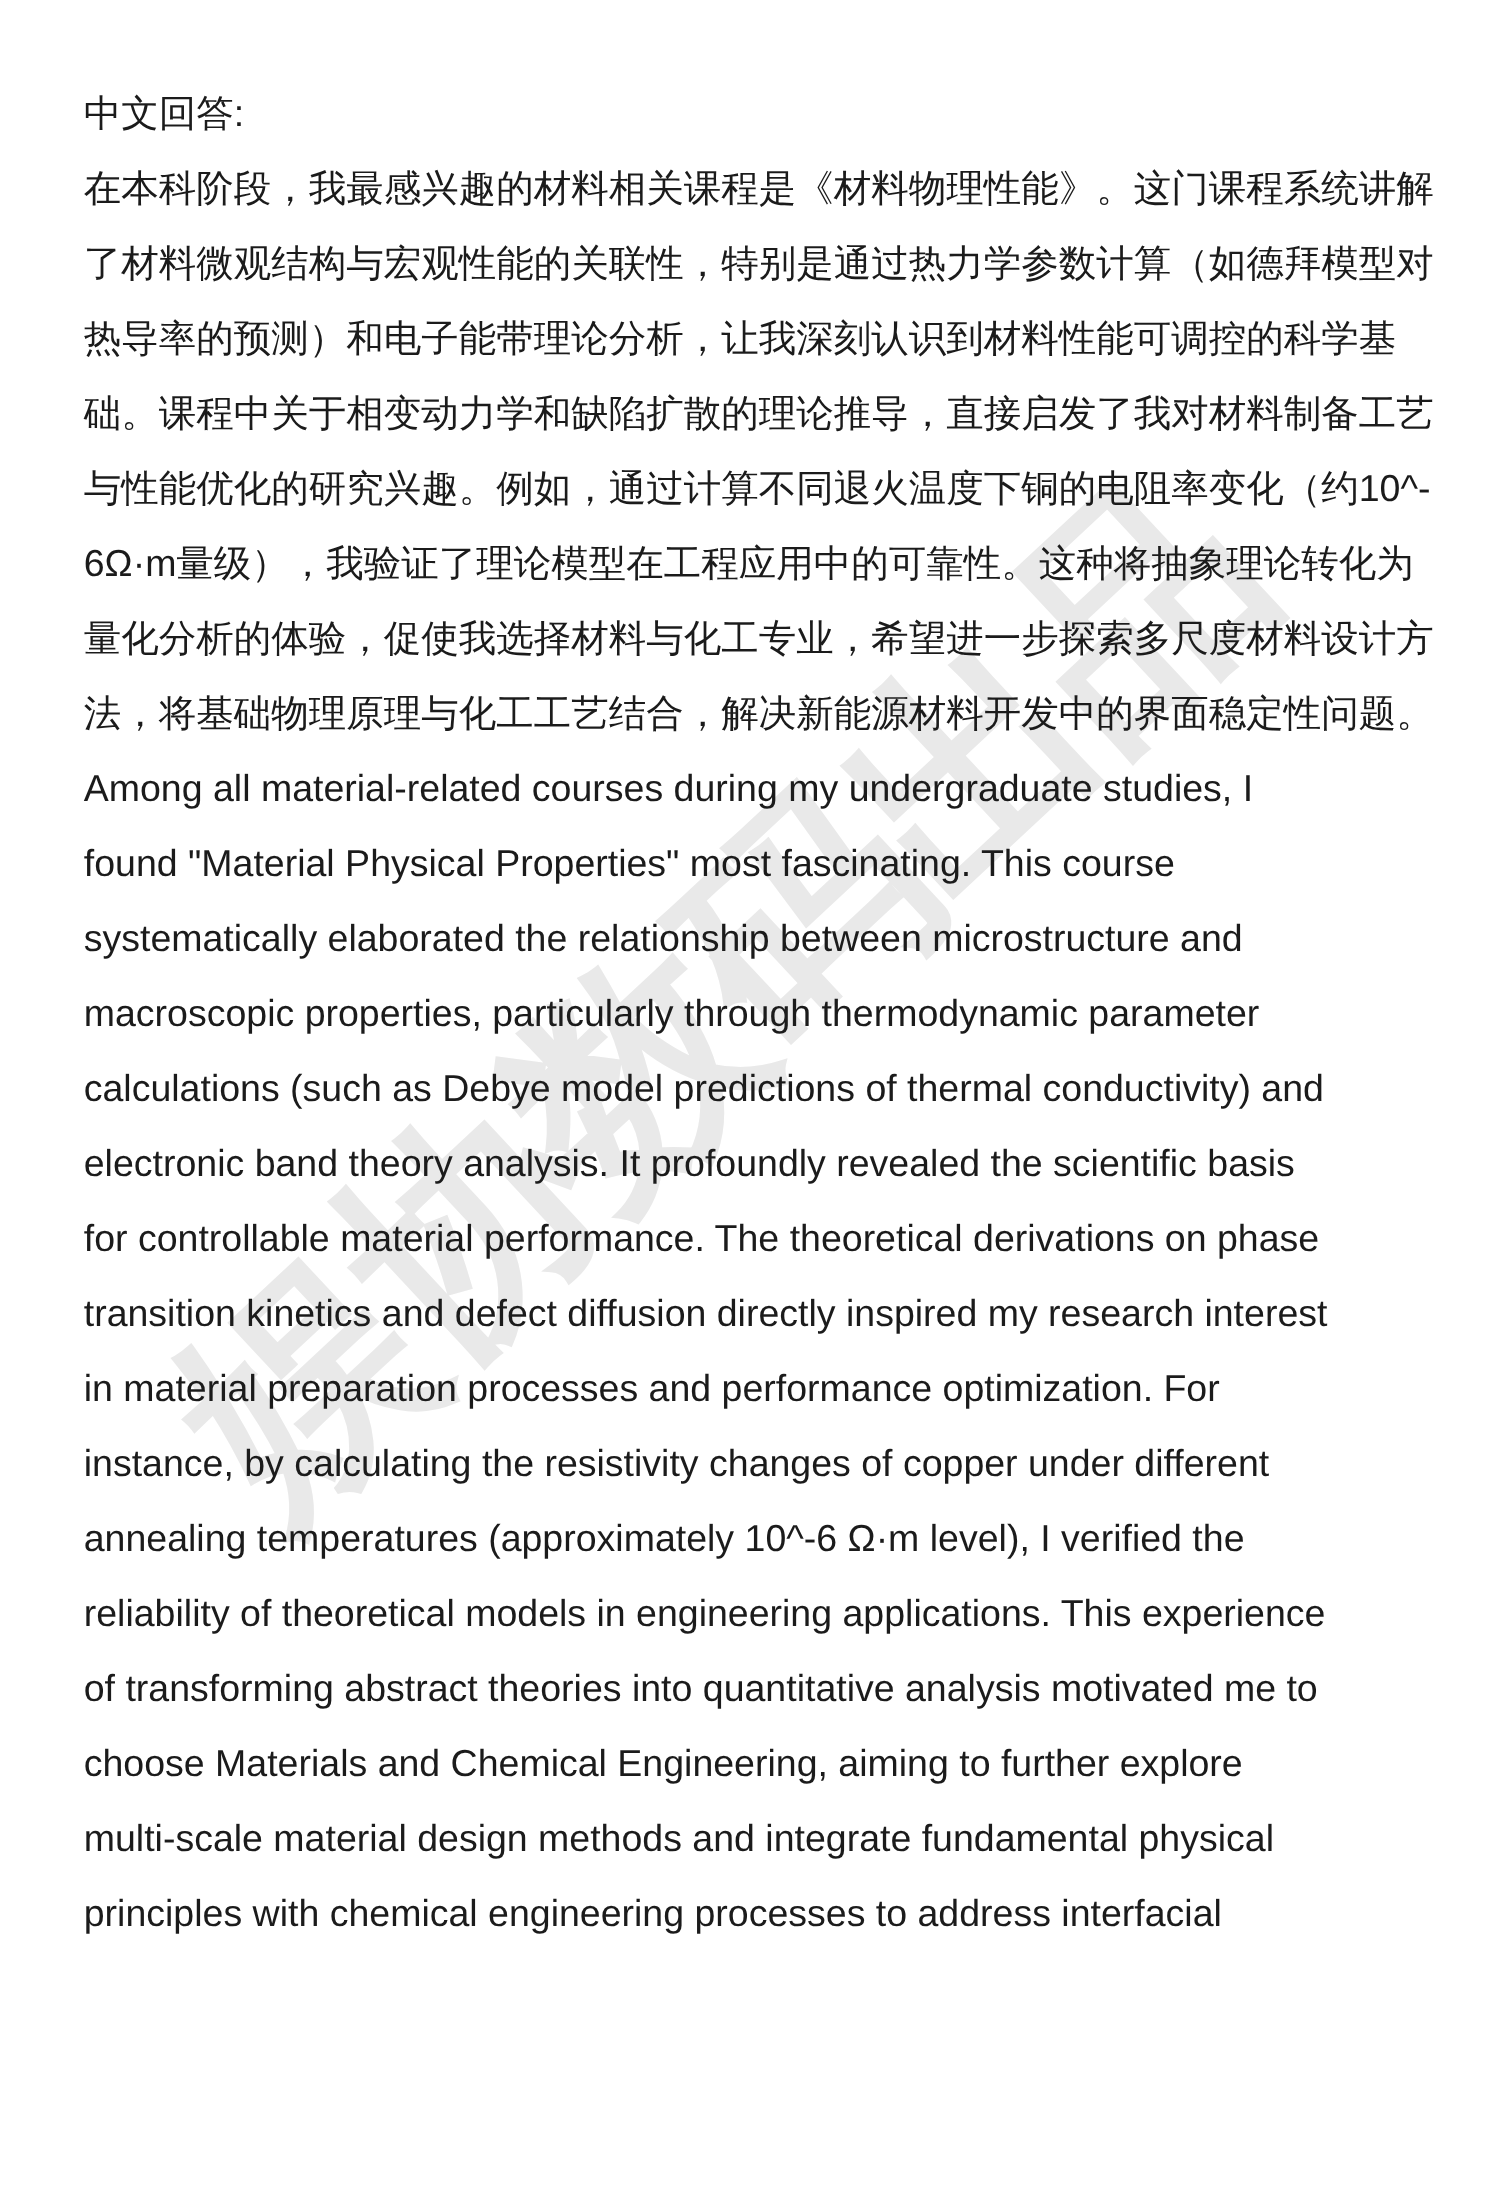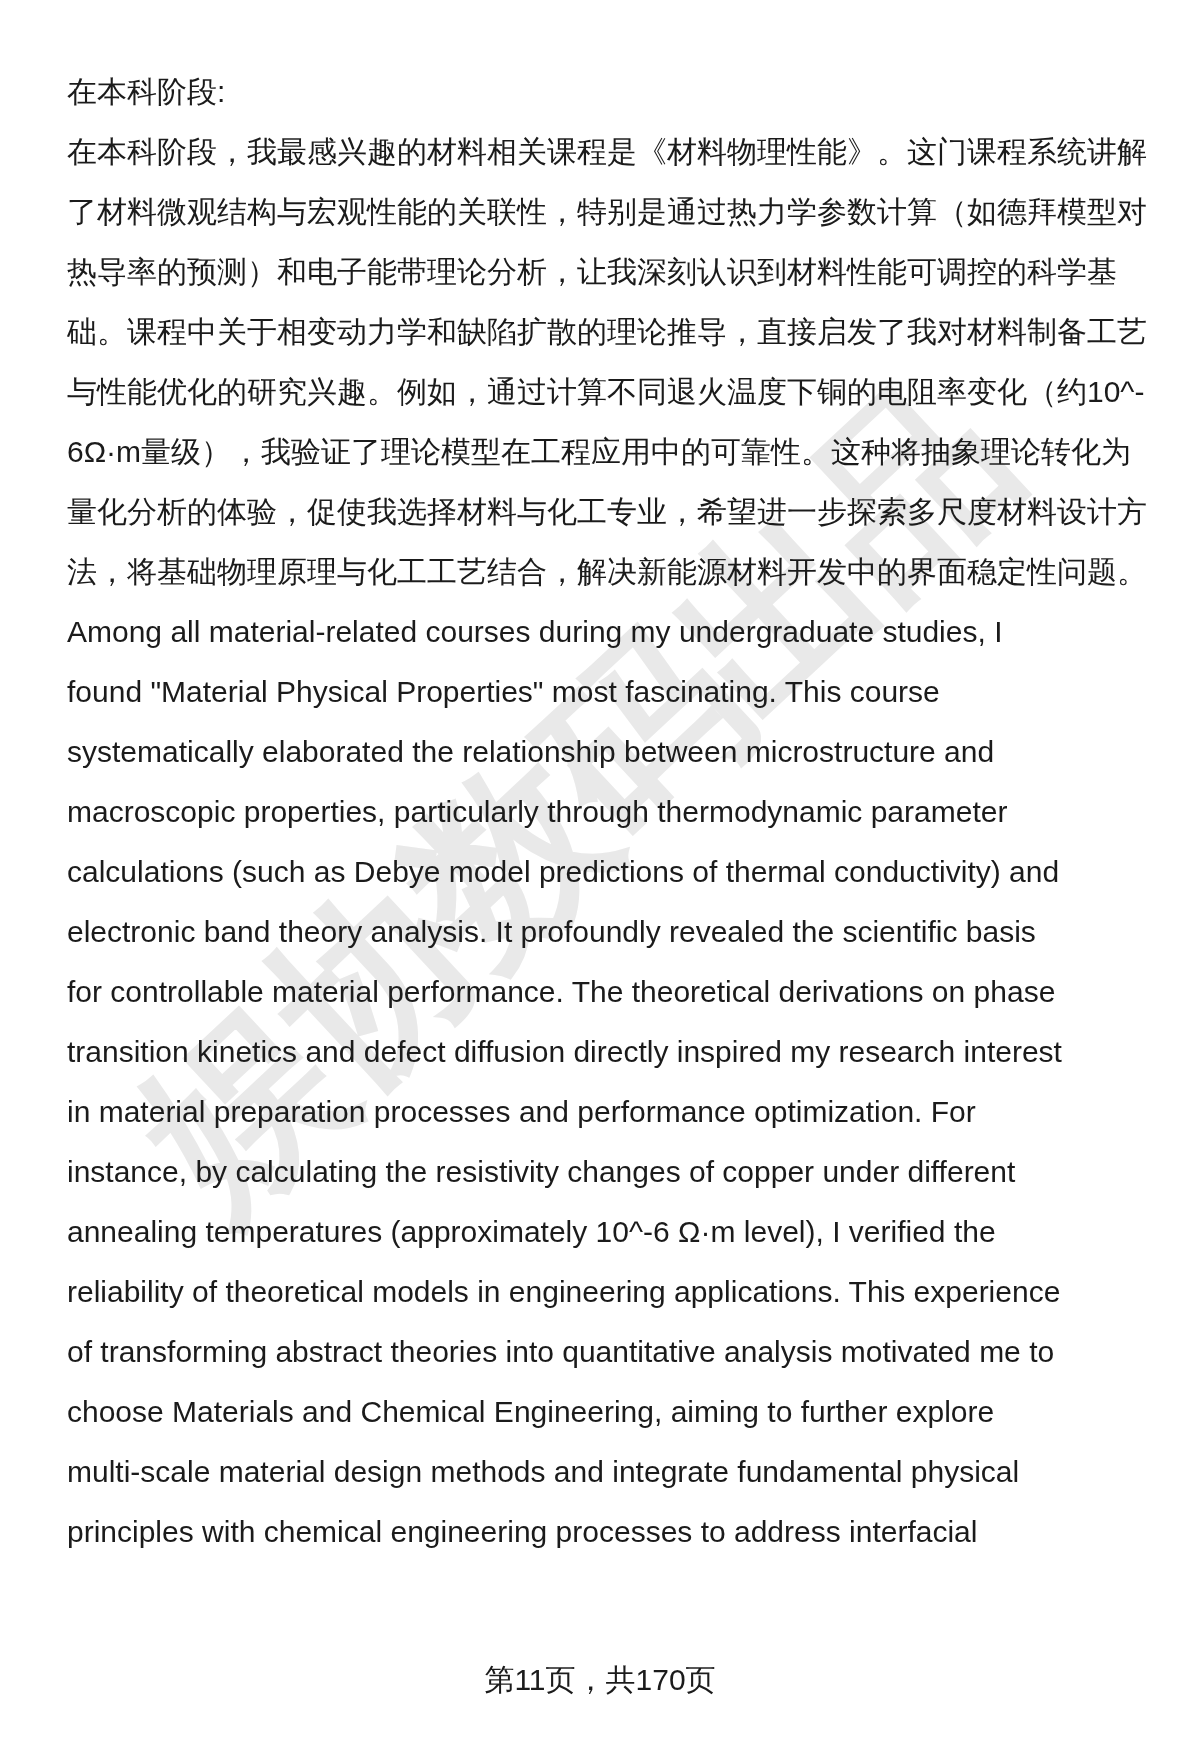--- a/index.html
+++ b/index.html
@@ -73,21 +73,21 @@
 </style>
 </head>
 <body>
 
 <div class="page">
 
   <div class="watermark" style="color: rgb(233, 233, 233);">娱协数码出品</div>
 
   <div class="content">
 
-    <h2 class="heading">在本科阶段:</h2>
+    <h2 class="heading">中文回答:</h2>
 
     <div class="para">在本科阶段，我最感兴趣的材料相关课程是《材料物理性能》。这门课程系统讲解
 了材料微观结构与宏观性能的关联性，特别是通过热力学参数计算（如德拜模型对
 热导率的预测）和电子能带理论分析，让我深刻认识到材料性能可调控的科学基
 础。课程中关于相变动力学和缺陷扩散的理论推导，直接启发了我对材料制备工艺
 与性能优化的研究兴趣。例如，通过计算不同退火温度下铜的电阻率变化（约10^-
 6Ω·m量级），我验证了理论模型在工程应用中的可靠性。这种将抽象理论转化为
 量化分析的体验，促使我选择材料与化工专业，希望进一步探索多尺度材料设计方
 法，将基础物理原理与化工工艺结合，解决新能源材料开发中的界面稳定性问题。</div>
 
@@ -104,15 +104,14 @@
 instance, by calculating the resistivity changes of copper under different
 annealing temperatures (approximately 10^-6 Ω·m level), I verified the
 reliability of theoretical models in engineering applications. This experience
 of transforming abstract theories into quantitative analysis motivated me to
 choose Materials and Chemical Engineering, aiming to further explore
 multi-scale material design methods and integrate fundamental physical
 principles with chemical engineering processes to address interfacial</div>
 
   </div>
 
-  <div class="footer">第11页，共170页</div>
 
 </div>
 
 </body></html>

